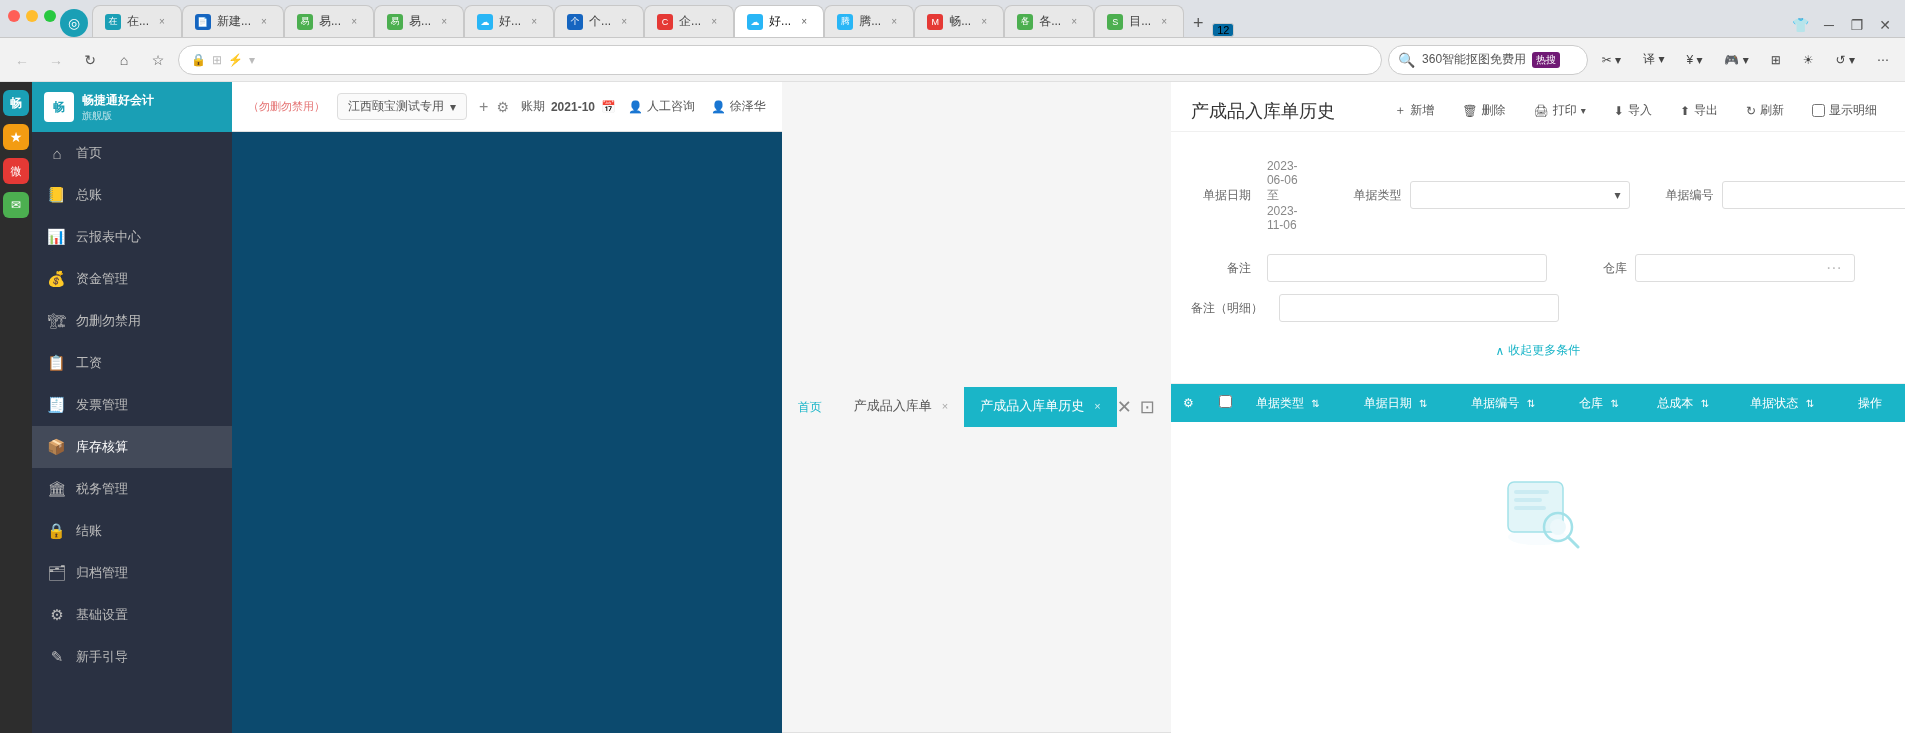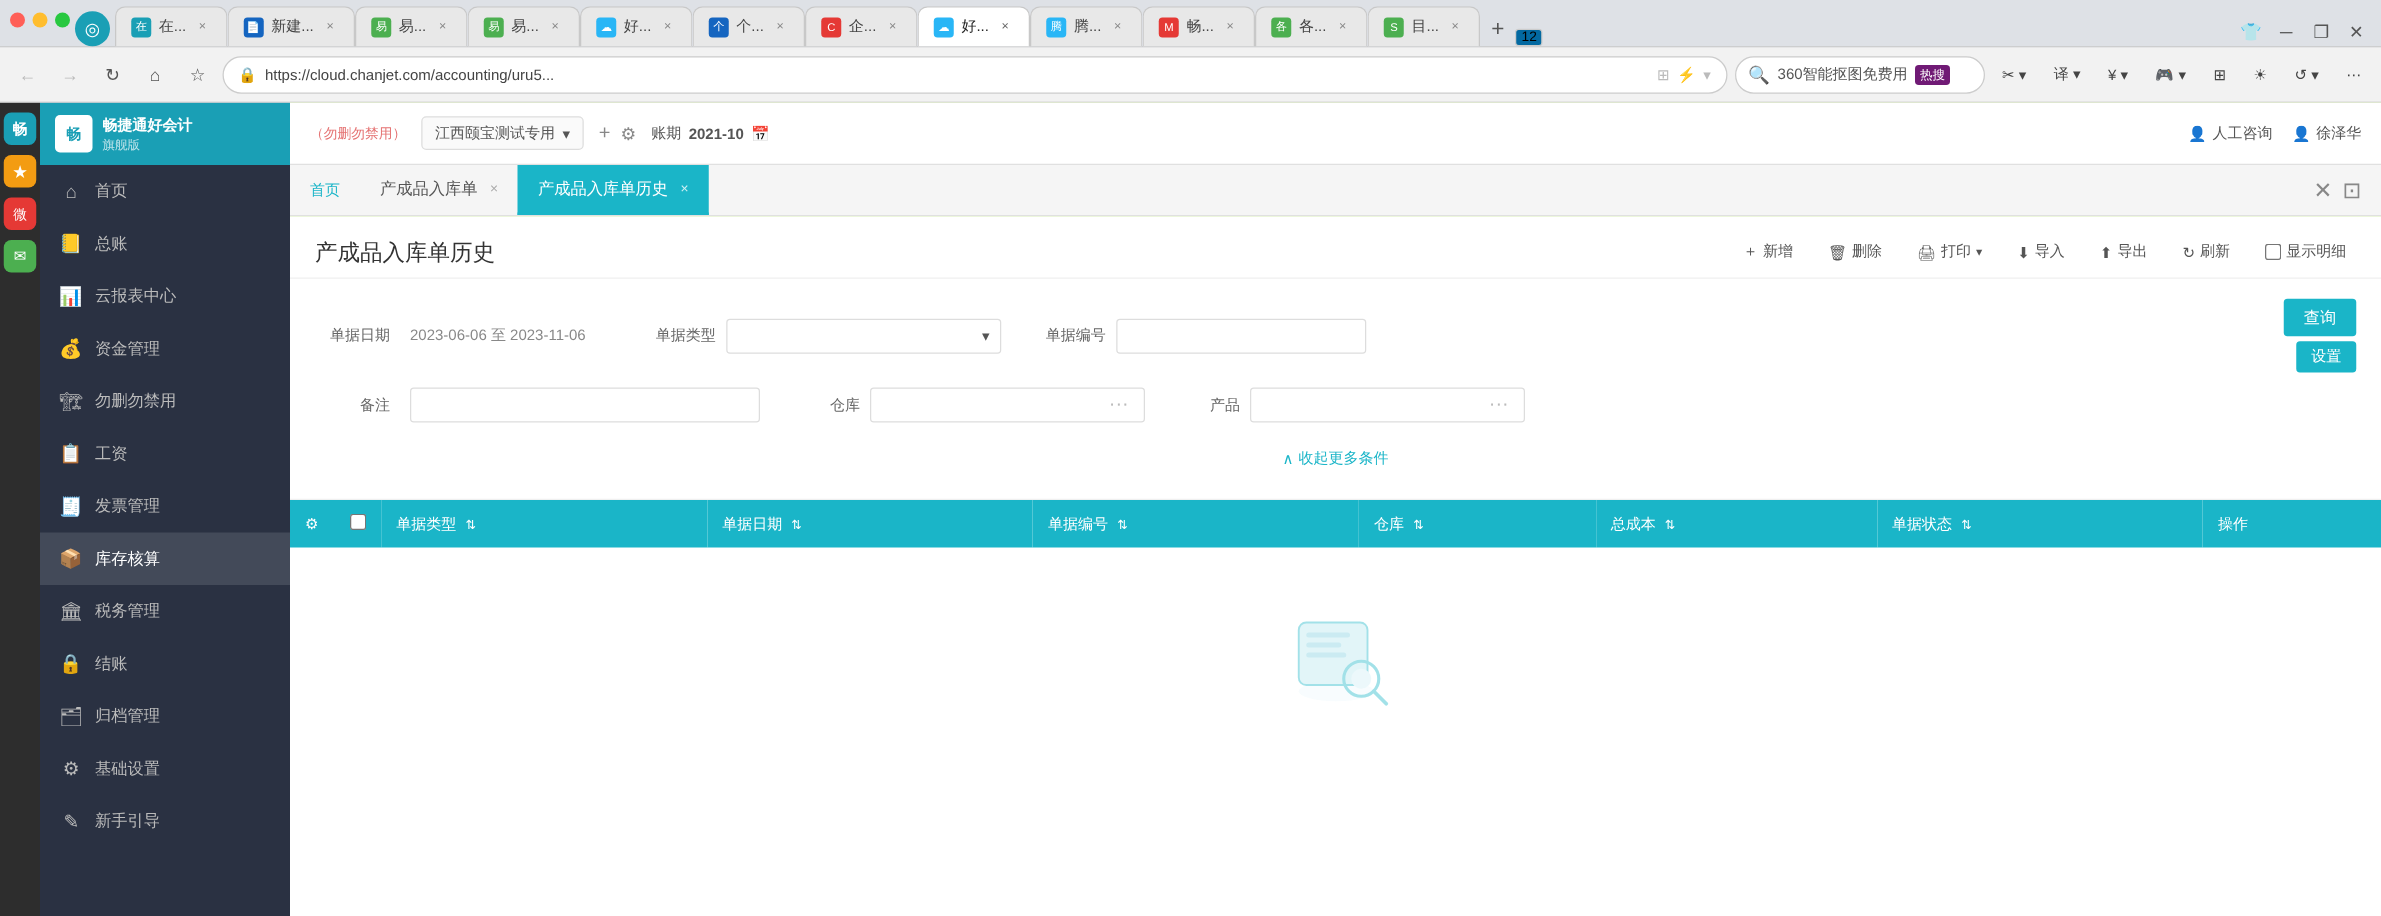--- a/index.html
+++ b/index.html
@@ -40,21 +40,21 @@
 
     
     .nav-sidebar { width: 200px; background: #2a3142; color: #ccc; display: flex; flex-direction: column; flex-shrink: 0; }
     .nav-header { height: 50px; background: #1a9fb5; display: flex; align-items: center; padding: 0 12px; gap: 8px; }
     .nav-logo { width: 30px; height: 30px; background: #fff; border-radius: 4px; display: flex; align-items: center; justify-content: center; font-size: 12px; color: #1a9fb5; font-weight: bold; }
     .nav-item { height: 42px; display: flex; align-items: center; padding: 0 16px; gap: 10px; cursor: pointer; color: #bbb; font-size: 13px; }
     .nav-item.active { background: rgba(255,255,255,0.12); color: #fff; }
     .nav-item-icon { width: 18px; height: 18px; display: flex; align-items: center; justify-content: center; font-size: 15px; }
 
     
-    .content-area { flex: 1; display: flex; flex-direction: column; background: #84cc16; overflow: hidden; }
+    .content-area { flex: 1; display: flex; flex-direction: row; background: #0c4a6e; overflow: hidden; }
 
     
     .content-header { height: 50px; background: #fff; display: flex; align-items: center; padding: 0 16px; gap: 12px; border-bottom: 1px solid #e0e0e0; flex-shrink: 0; }
     .company-selector { display: flex; align-items: center; gap: 6px; padding: 4px 10px; border: 1px solid #ddd; border-radius: 4px; cursor: pointer; font-size: 12px; color: #555; background: #fafafa; }
     .account-period { display: flex; align-items: center; gap: 6px; font-size: 12px; color: #555; }
     .header-actions { margin-left: auto; display: flex; align-items: center; gap: 16px; }
     .header-action-btn { display: flex; align-items: center; gap: 4px; font-size: 12px; color: #555; cursor: pointer; }
     .breadcrumb-area { display: flex; align-items: center; padding: 0 16px; gap: 4px; font-size: 12px; color: #888; }
     .page-tab { height: 40px; padding: 0 16px; display: flex; align-items: center; gap: 6px; cursor: pointer; font-size: 13px; color: #555; border-bottom: 2px solid transparent; }
     .page-tab.active { color: #fff; background: #1ab5c8; border-bottom: 2px solid #1ab5c8; }
@@ -221,21 +221,20 @@
 
   <div class="toolbar">
     <div class="nav-btn disabled">←</div>
     <div class="nav-btn disabled">→</div>
     <div class="nav-btn">↻</div>
     <div class="nav-btn">⌂</div>
     <div class="nav-btn">☆</div>
 
     <div class="address-bar">
       <span class="address-lock">🔒</span>
-      <span class="address-url">https://cloud.chanjet.com/accounting/uru5...</span>
       <span style="font-size:12px;color:#bbb;">⊞</span>
       <span style="font-size:12px;color:#bbb;">⚡</span>
       <span style="font-size:12px;color:#bbb;">▾</span>
     </div>
 
     <div class="search-bar">
       <span style="color:#888; font-size:14px;">🔍</span>
       <span>360智能抠图免费用</span>
       <span class="hot-badge">热搜</span>
     </div>
@@ -458,20 +457,24 @@
 
                 <div style="margin-left:36px;display:flex;align-items:center;gap:8px;">
                   <span class="filter-label" style="min-width:auto;">产品</span>
                   <div class="filter-select" style="min-width:220px;">
                     <span></span>
                     <span class="filter-dots">···</span>
                   </div>
                 </div>
               </div>
 
+              <div class="filter-row">
+                <span class="filter-label">备注（明细）</span>
+                <input class="filter-input" style="min-width: 280px;">
+              </div>
 
               <div class="collapse-bar">
                 <span>∧</span>
                 <span>收起更多条件</span>
               </div>
             </div>
 
             <div class="table-container">
               <table class="data-table">
                 <thead>

